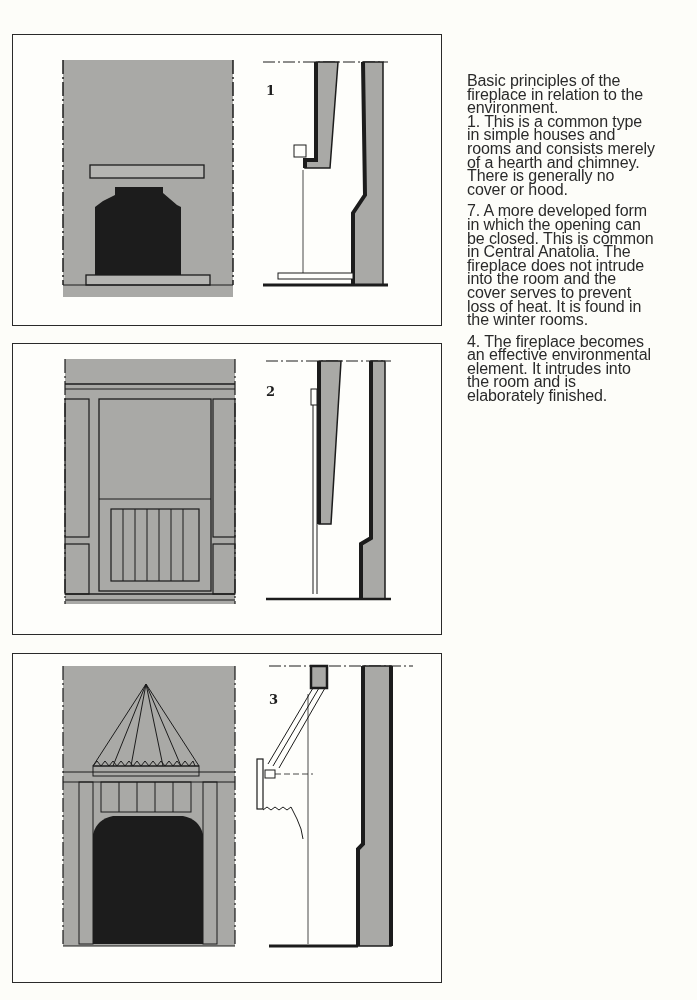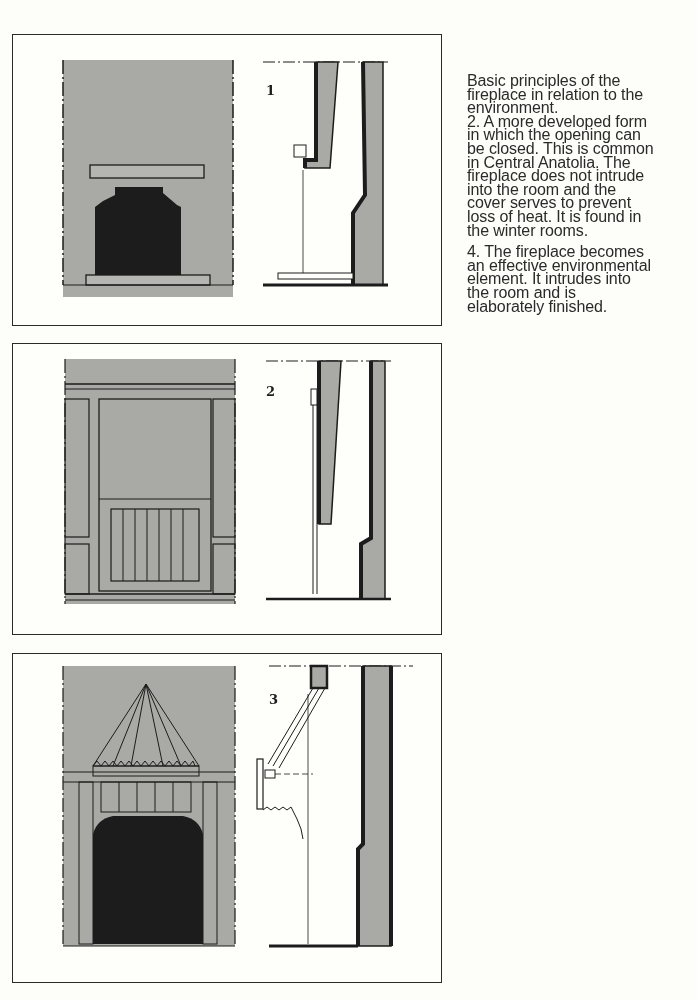--- a/index.html
+++ b/index.html
@@ -120,15 +120,16 @@
     <path d="M350,12 L378,12 L378,292 L345,292 L345,195 L350,190 Z" fill="#a9a9a6" stroke="#1c1c1c" stroke-width="1.5"></path>
     <path d="M350,12 L350,190 L345,195 L345,292" fill="none" stroke="#1c1c1c" stroke-width="4"></path>
     <line x1="378" y1="12" x2="378" y2="292" stroke="#1c1c1c" stroke-width="4"></line>
     <line x1="256" y1="292" x2="345" y2="292" stroke="#1c1c1c" stroke-width="3"></line>
     <text class="num" x="256" y="50">3</text>
   </svg>
 </div>
 
 <div class="caption">
   <p style="margin:0;">Basic principles of the fireplace in relation to the environment.</p>
-  <p>2. A more developed form in which the opening can be closed. This is common in Central Anatolia. The fireplace does not intrude into the room and the cover serves to prevent loss of heat. It is found in the winter rooms.</p>
+  <p>1. This is a common type in simple houses and rooms and consists merely of a hearth and chimney. There is generally no cover or hood.</p>
+  <p>7. A more developed form in which the opening can be closed. This is common in Central Anatolia. The fireplace does not intrude into the room and the cover serves to prevent loss of heat. It is found in the winter rooms.</p>
   <p>4. The fireplace becomes an effective environmental element. It intrudes into the room and is elaborately finished.</p>
 </div>
 
 </body></html>

